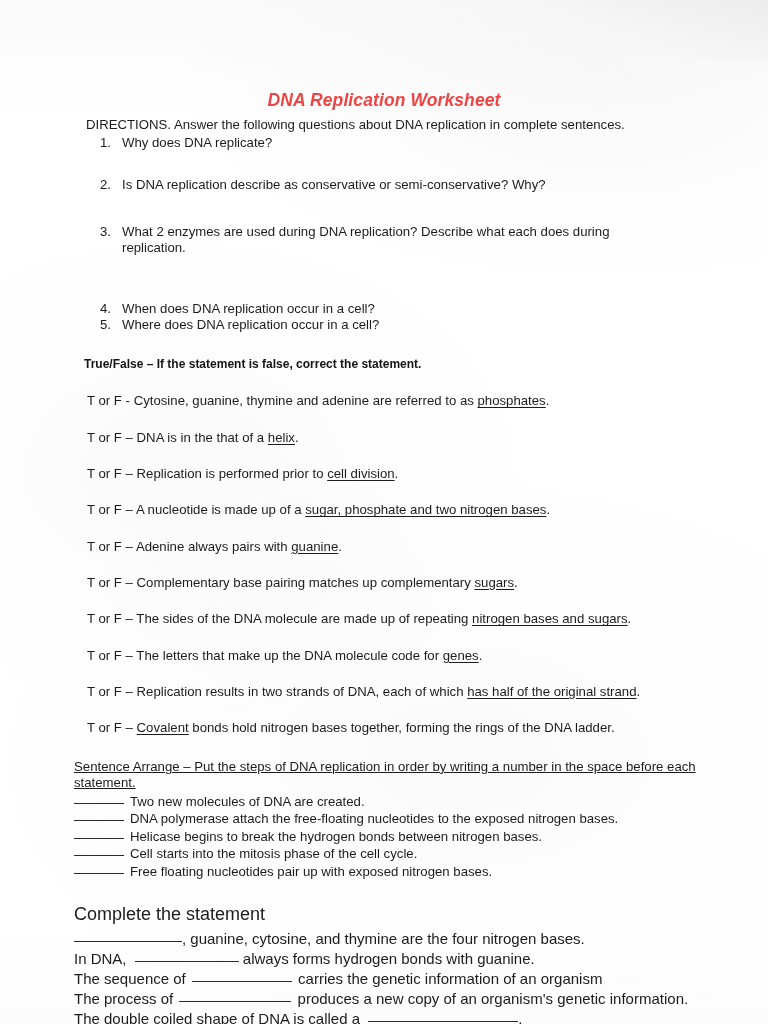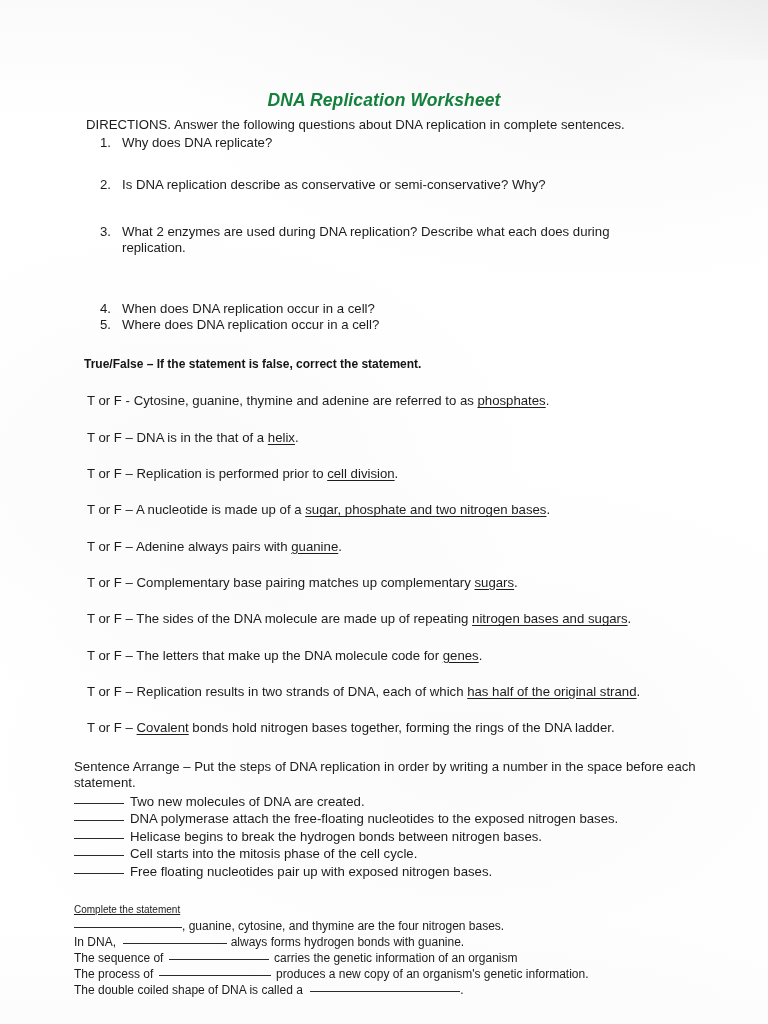--- a/index.html
+++ b/index.html
@@ -53,21 +53,21 @@
 
   
   .title {
     text-align: center;
     font-size: 17.5px;
     font-weight: bold;
     font-style: italic;
     letter-spacing: 0.1px;
     margin: 0;
     padding: 90px 0 0 0;
-    color: #15803d;
+    color: #ef4444;
   }
 
   
   .directions {
     margin: 6px 0 0 0;
     padding: 0 66px 0 86px;
     font-size: 13.2px;
     line-height: 1.22;
     color: #1c1c1c;
   }
@@ -119,20 +119,21 @@
   .tf-list li:first-child { margin-top: 22px; }
   .tf-list u { text-decoration: underline; text-underline-offset: 1.5px; }
 
   
   .arrange-intro {
     margin: 22px 0 0 0;
     padding: 0 58px 0 74px;
     font-size: 13.2px;
     line-height: 1.2;
     color: #1c1c1c;
+    text-decoration: underline;
   }
   .arrange-list {
     margin: 2px 0 0 0;
     padding: 0 40px 0 74px;
     list-style: none;
   }
   .arrange-list li {
     font-size: 13.2px;
     line-height: 1.33;
     color: #1c1c1c;
@@ -143,31 +144,30 @@
     width: 50px;
     border-bottom: 1.4px solid #2a2a2a;
     margin-right: 6px;
     vertical-align: 2px;
   }
 
   
   .complete-heading {
     margin: 24px 0 0 0;
     padding-left: 74px;
-    font-size: 10px;
-    color: #1c1c1c;
-    text-decoration: underline;
+    font-size: 18px;
+    color: #1c1c1c;
   }
   .complete-list {
     margin: 4px 0 0 0;
     padding: 0 30px 0 74px;
     list-style: none;
   }
   .complete-list li {
-    font-size: 12px;
+    font-size: 15px;
     line-height: 1.33;
     color: #1c1c1c;
     white-space: nowrap;
   }
   .fill {
     display: inline-block;
     border-bottom: 1.4px solid #2a2a2a;
     vertical-align: 2px;
   }
   .fill.w1 { width: 108px; }

